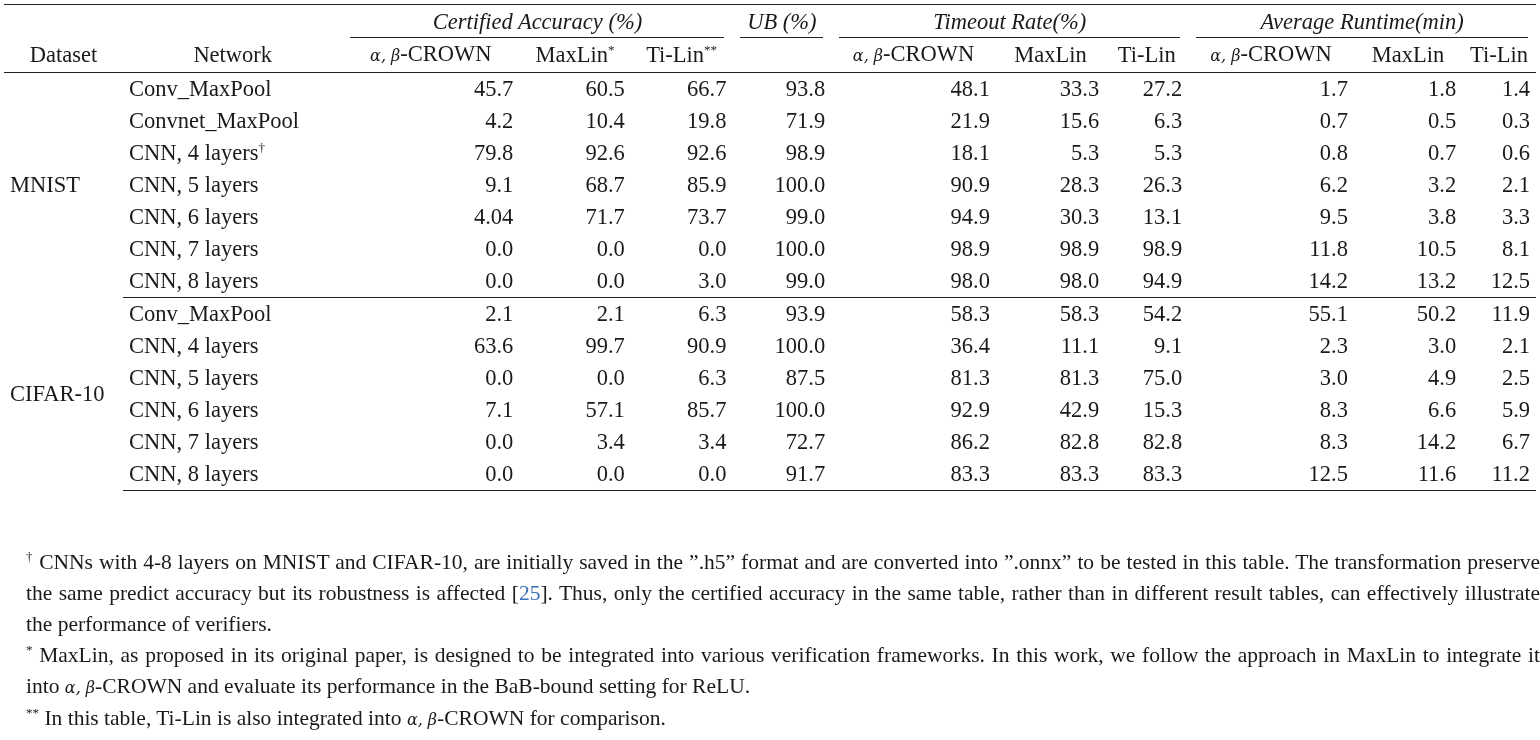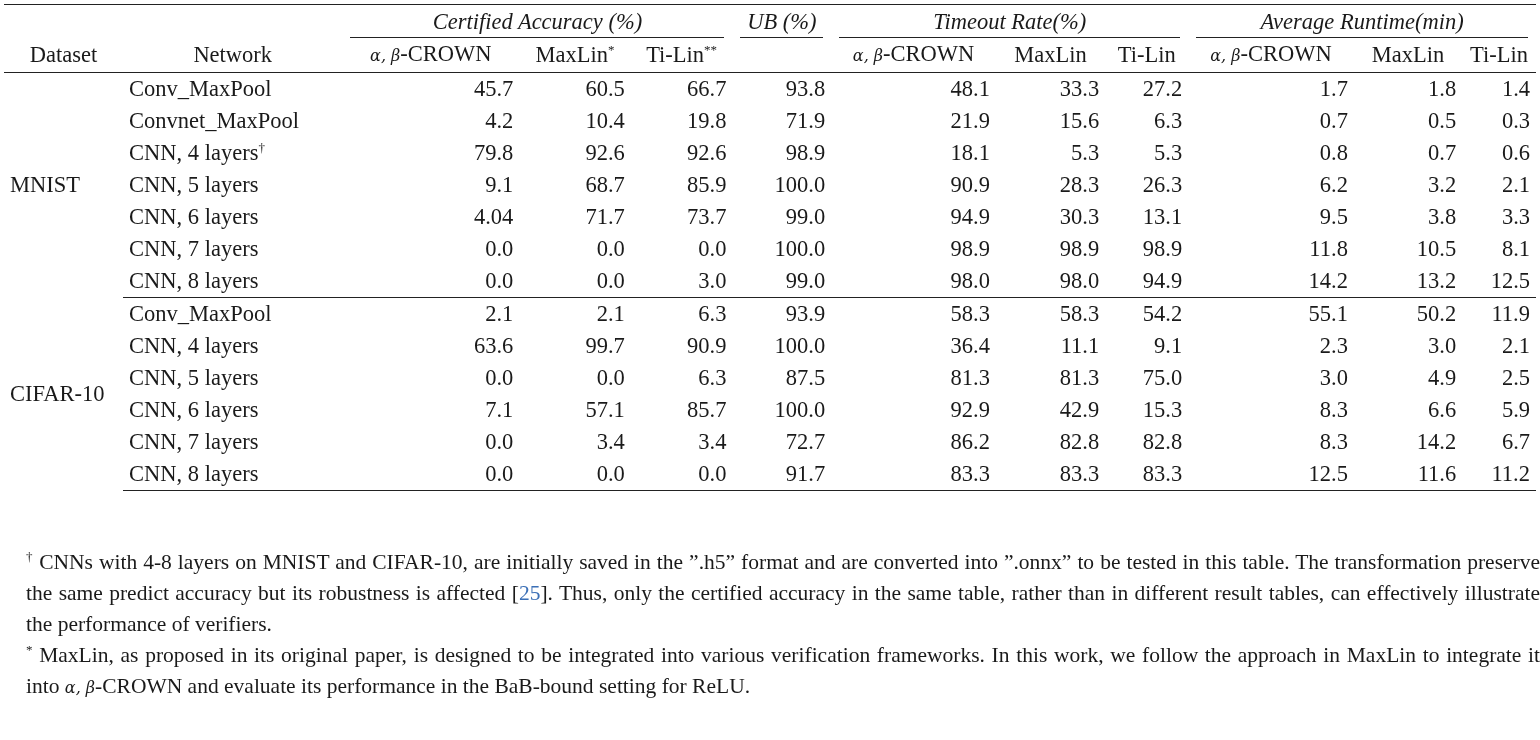--- a/index.html
+++ b/index.html
@@ -250,14 +250,15 @@
           <td class="num">12.5</td>
           <td class="num">11.6</td>
           <td class="num b">11.2</td>
         </tr>
       </tbody>
   </table>
 
   <div class="notes" id="notes">
       <p><sup>†</sup><span> CNNs with 4-8 layers on MNIST and CIFAR-10, are initially saved in the ”.h5” format and are converted into ”.onnx” to be tested in this table. The transformation preserve the same predict accuracy but its robustness is affected </span><span>[</span><span class="cite">25</span><span>]. Thus, only the certified accuracy in the same table, rather than in different result tables, can effectively illustrate the performance of verifiers.</span></p>
       <p><sup>*</sup><span> MaxLin, as proposed in its original paper, is designed to be integrated into various verification frameworks.  In this work, we follow the approach in MaxLin to integrate it into </span><span class="math">α, β</span><span>-CROWN and evaluate its performance in the BaB-bound setting for ReLU.</span></p>
+      <p><sup>**</sup><span> In this table, Ti-Lin is also integrated into </span><span class="math">α, β</span><span>-CROWN for comparison.</span></p>
     </div>
 </div>
 
 </body></html>

